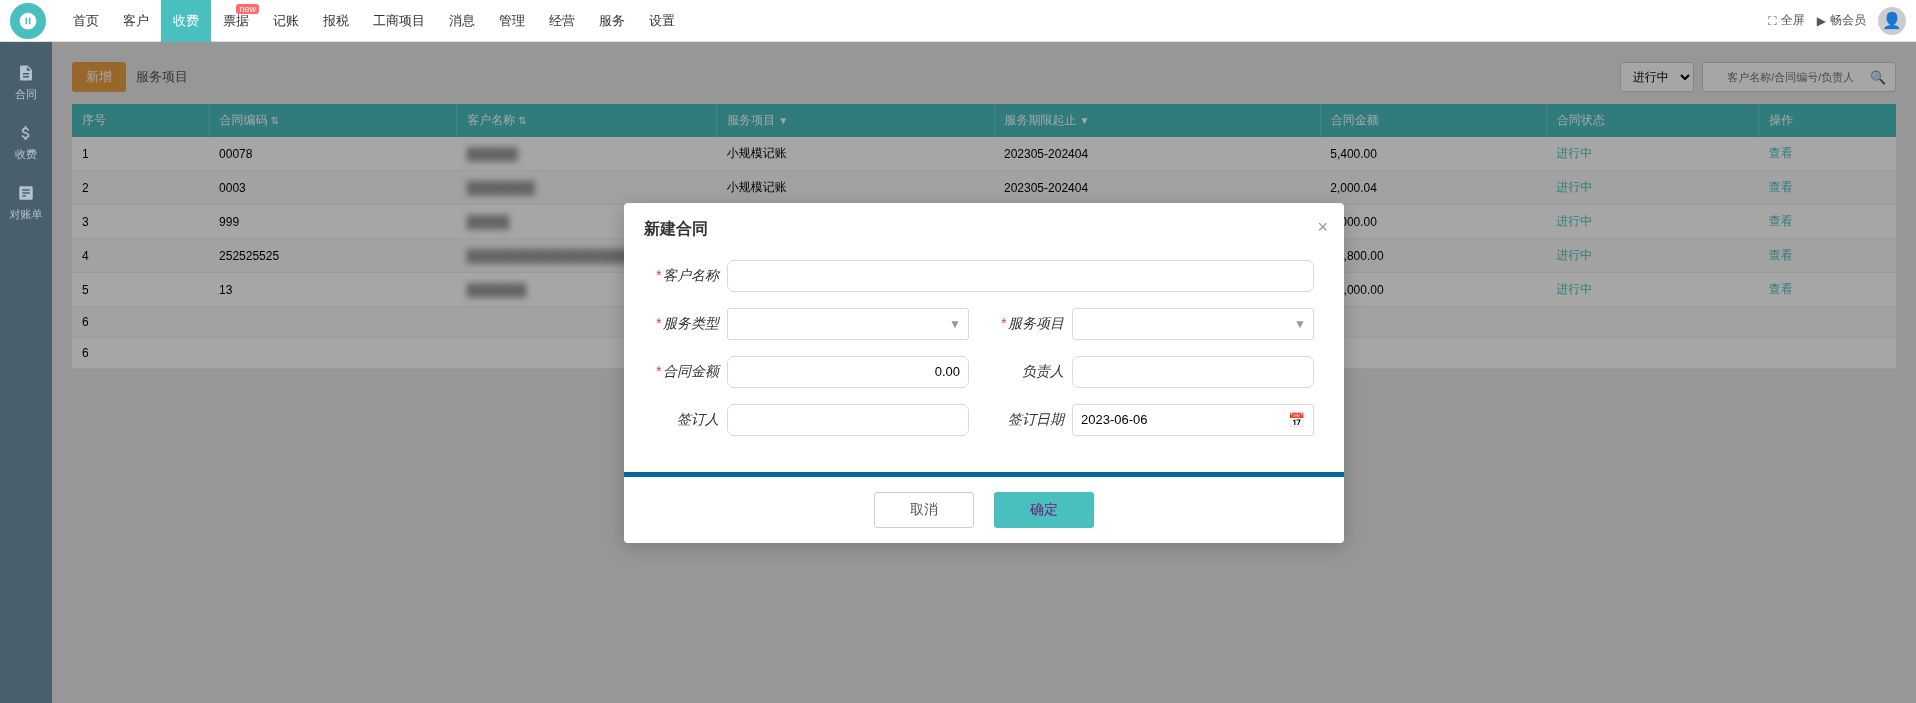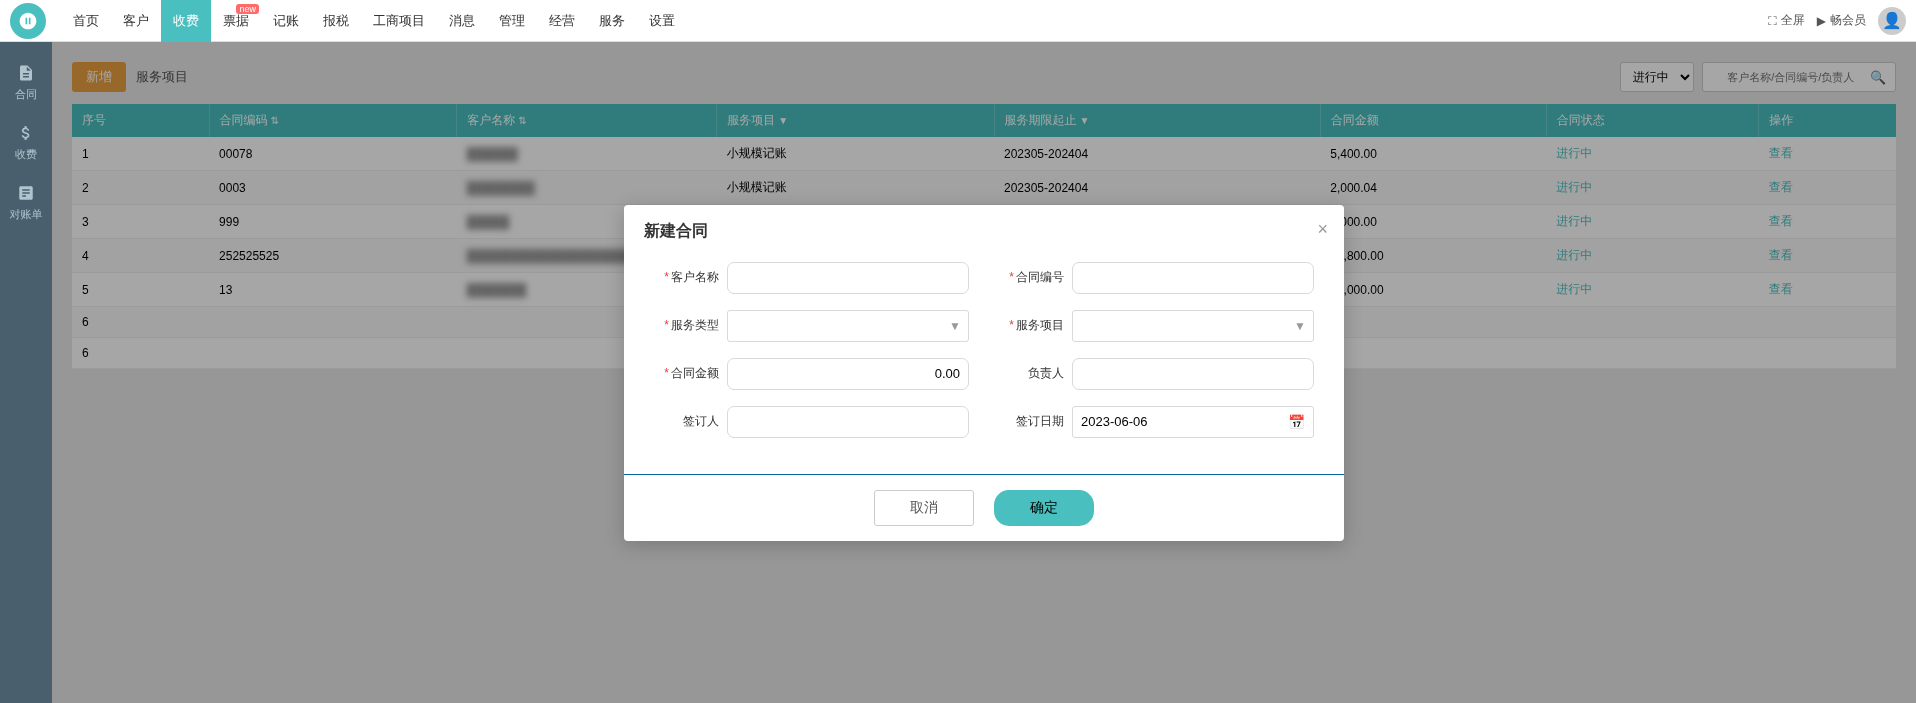--- a/index.html
+++ b/index.html
@@ -135,21 +135,21 @@
     }
     .modal-body { padding: 10px 30px 20px; }
     .form-row {
       display: flex; gap: 30px; margin-bottom: 16px; align-items: center;
     }
     .form-group {
       flex: 1; display: flex; align-items: center; gap: 8px;
     }
     .form-label {
       width: 65px; text-align: right;
-      font-size: 12px; color: #333; flex-shrink: 0;
+      font-size: 14px; color: #333; flex-shrink: 0; font-style: italic;
     }
     .required-star { color: #e84040; margin-right: 2px; }
     .form-input {
       flex: 1; height: 32px;
       border: 1px solid #d9d9d9; border-radius: 7px;
       padding: 0 8px; font-size: 13px; outline: none; text-align: right;
     }
     .form-select-wrap {
       flex: 1; position: relative; display: flex; align-items: center;
     }
@@ -171,31 +171,31 @@
       border: 1px solid #d9d9d9; border-radius: 3px;
       padding: 0 30px 0 8px; font-size: 13px; outline: none;
     }
     .cal-icon {
       position: absolute; right: 8px; color: #bbb; font-size: 14px;
       pointer-events: none;
     }
     .modal-footer {
       padding: 15px 20px;
       display: flex; justify-content: center; gap: 20px;
-      border-top: 1px solid #0369a1;
+      border-top: 5px solid #0369a1;
     }
     .btn-cancel {
       width: 100px; height: 36px;
       border: 1px solid #ccc; background: #fff;
       border-radius: 3px; cursor: pointer; font-size: 14px; color: #555;
     }
     .btn-confirm {
       width: 100px; height: 36px;
       border: none; background: #4abfbf;
-      border-radius: 15px; cursor: pointer; font-size: 14px; color: #000000;
+      border-radius: 3px; cursor: pointer; font-size: 14px; color: #701a75;
     }
   </style>
 </head>
 <body>
 
 <div class="top-nav">
   <div class="logo">
     <svg viewBox="0 0 24 24" fill="white">
         <path d="M12 2C6.48 2 2 6.48 2 12s4.48 10 10 10 10-4.48 10-10S17.52 2 12 2zm-1 14H9V8h2v8zm4 0h-2V8h2v8z"></path>
       </svg>
@@ -386,26 +386,20 @@
         </div>
         <div class="modal-body">
 
           <div class="form-row">
             <div class="form-group">
               <label class="form-label">
                 <span class="required-star">*</span><span>客户名称</span>
               </label>
               <input class="form-input" type="text" style="">
             </div>
-            <div class="form-group">
-              <label class="form-label">
-                <span class="required-star">*</span><span>合同编号</span>
-              </label>
-              <input class="form-input" type="text" style="">
-            </div>
           </div>
 
           <div class="form-row">
             <div class="form-group">
               <label class="form-label">
                 <span class="required-star">*</span><span>服务类型</span>
               </label>
               <div class="form-select-wrap">
                 <select class="form-select"><option></option></select>
                 <span class="form-select-arrow">▼</span>

